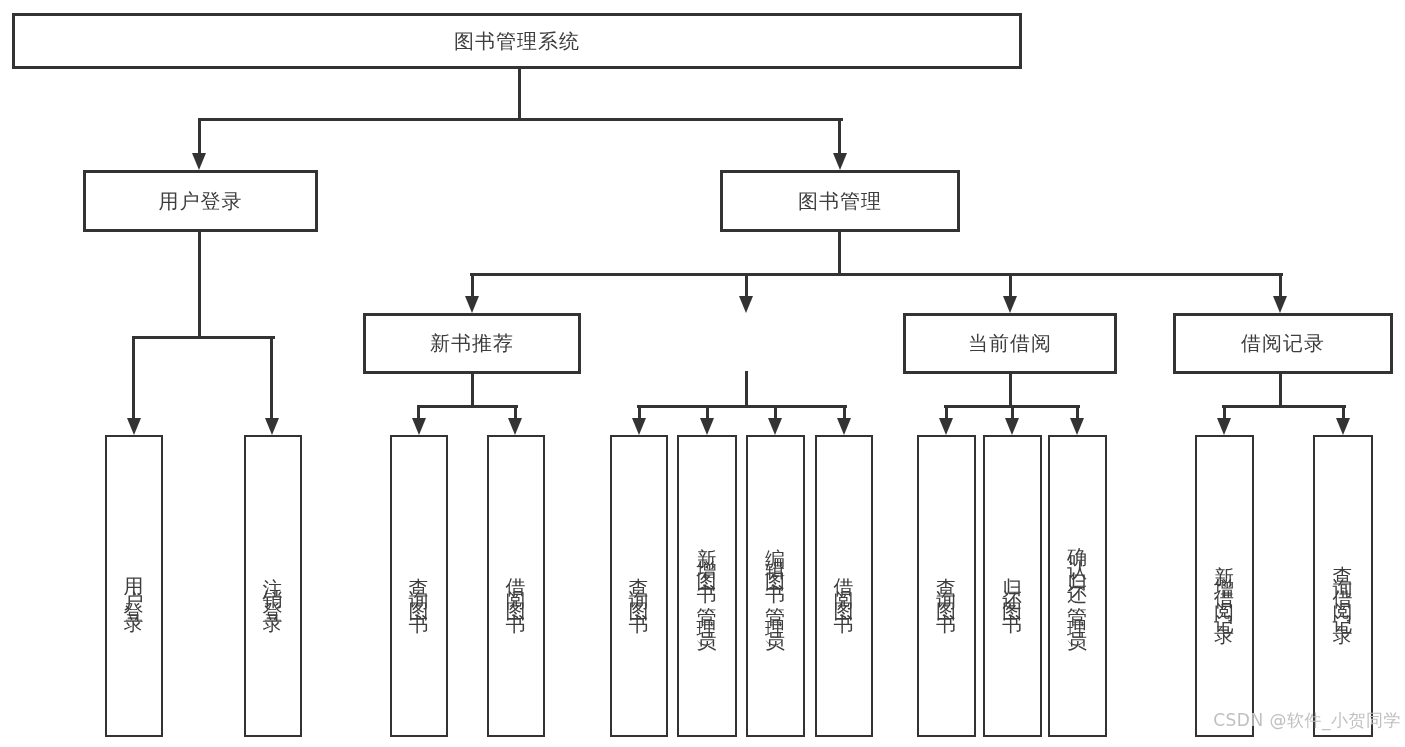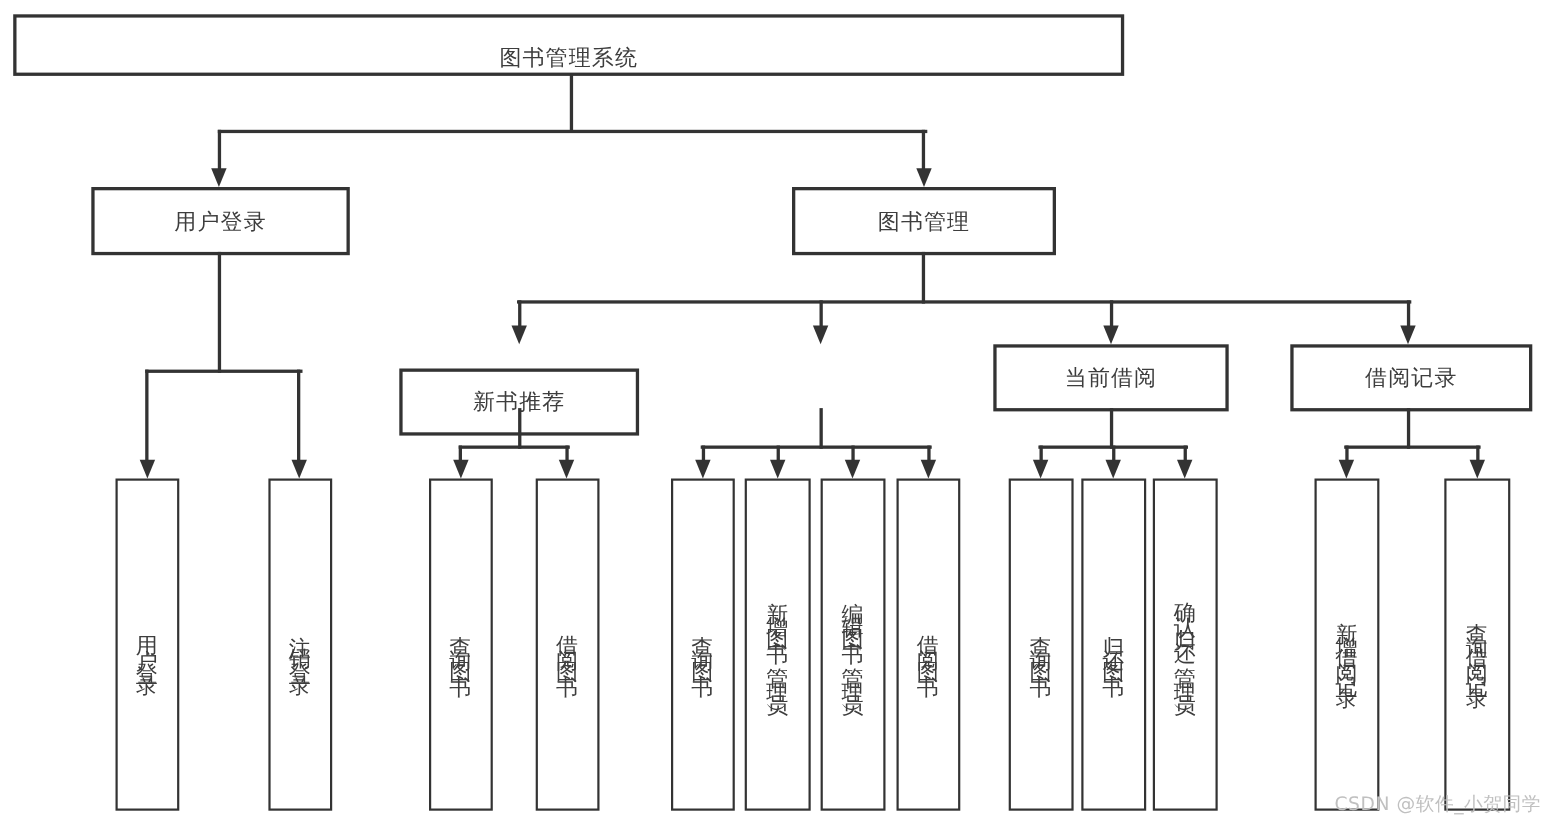--- a/index.html
+++ b/index.html
@@ -24,42 +24,42 @@
   }
   .vl,.hl{position:absolute;background:var(--line,#333);}
   .vl{width:3px;}
   .hl{height:3px;}
   .ar{
     position:absolute;width:0;height:0;
     border-left:7px solid transparent;border-right:7px solid transparent;
     border-top:17px solid var(--line,#333);
   }
   .watermark{
-    position:absolute;right:4px;bottom:5px;font-size:17px;
+    position:absolute;right:4px;bottom:15px;font-size:17px;
     color:var(--wm,#c0c0c0);z-index:5;letter-spacing:0.5px;
   }
 </style>
 </head>
 <body>
 
 <div class="canvas">
 
-  <div class="node" style="left:12px;top:13px;width:1010px;height:56px;align-items:flex-end;">
+  <div class="node" style="left:12px;top:13px;width:1010px;height:56px;">
     <span>图书管理系统</span>
   </div>
 
   <div class="node" style="left:83px;top:170px;width:235px;height:62px;">
     <span>用户登录</span>
   </div>
 
   <div class="node" style="left:720px;top:170px;width:240px;height:62px;justify-content:center;">
     <span>图书管理</span>
   </div>
 
-  <div class="node" style="left:363px;top:313px;width:218px;height:61px;margin-top:22px;">
+  <div class="node" style="left:363px;top:313px;width:218px;height:61px;">
     <span>新书推荐</span>
   </div>
 
 
   <div class="node" style="left:903px;top:313px;width:214px;height:61px;">
     <span>当前借阅</span>
   </div>
 
   <div class="node" style="left:1173px;top:313px;width:220px;height:61px;">
     <span>借阅记录</span>

